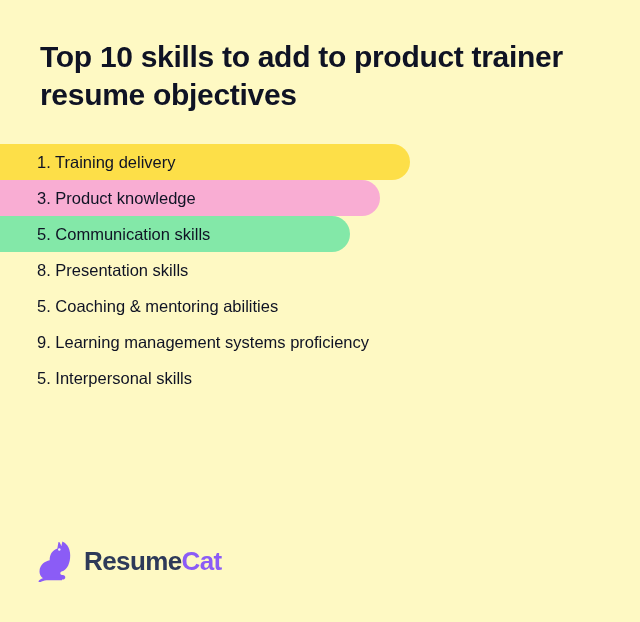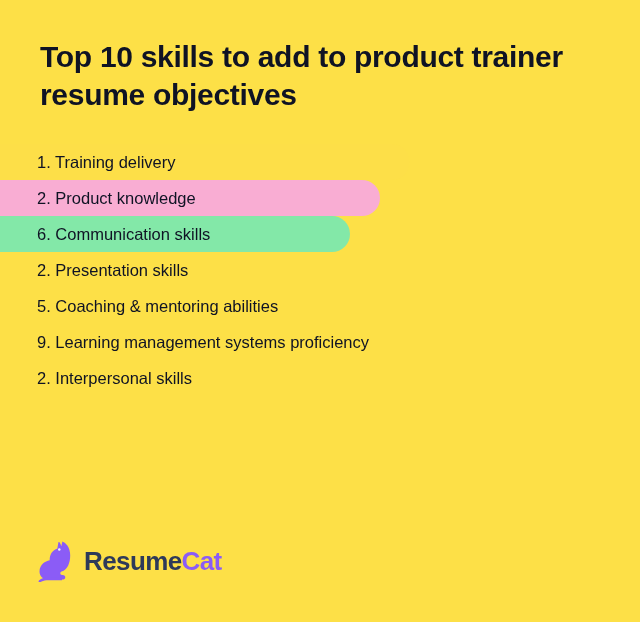--- a/index.html
+++ b/index.html
@@ -98,48 +98,48 @@
     line-height: 1;
     white-space: nowrap;
   }
 
   .logo-word-primary { color: #2E3A59; }
   .logo-word-accent  { color: #8B5CF6; }
 </style>
 </head>
 <body style="background: rgb(240, 243, 248);">
 
-<div class="infographic" style="background: #fde047;">
+<div class="infographic" style="background: #fef9c3;">
 
   <h1 class="title" style="color: rgb(15, 19, 36);">Top 10 skills to add to product trainer resume objectives</h1>
 
   <ul class="skill-list">
       <li class="skill-item">
         <div class="skill-bar" style="width: 410px; background: rgb(253, 223, 72);"></div>
         <span class="skill-text">1. Training delivery</span>
       </li>
       <li class="skill-item">
         <div class="skill-bar" style="width: 380px; background: rgb(249, 173, 211);"></div>
-        <span class="skill-text">2. Product knowledge</span>
+        <span class="skill-text">3. Product knowledge</span>
       </li>
       <li class="skill-item">
         <div class="skill-bar" style="width: 350px; background: rgb(131, 232, 168);"></div>
-        <span class="skill-text">6. Communication skills</span>
+        <span class="skill-text">5. Communication skills</span>
       </li>
       <li class="skill-item">
-        <span class="skill-text">2. Presentation skills</span>
+        <span class="skill-text">8. Presentation skills</span>
       </li>
       <li class="skill-item">
         <span class="skill-text">5. Coaching &amp; mentoring abilities</span>
       </li>
       <li class="skill-item">
         <span class="skill-text">9. Learning management systems proficiency</span>
       </li>
       <li class="skill-item">
-        <span class="skill-text">2. Interpersonal skills</span>
+        <span class="skill-text">5. Interpersonal skills</span>
       </li>
     </ul>
 
   <div class="logo">
     <svg class="logo-mark" viewBox="0 0 36 42" aria-hidden="true">
       <path class="cat-body" d="M20.5 2.0 C20.0 4.4 19.6 6.6 19.4 8.4 C17.0 9.1 15.0 10.6 13.6 12.8 C12.2 15.0 11.6 17.6 11.7 20.2 C9.2 20.7 7.0 21.7 5.2 23.3 C2.8 25.4 1.5 28.2 1.5 31.4 C1.5 34.0 2.5 36.2 4.4 37.7 C6.0 39.0 8.0 39.6 10.2 39.6 L24.6 39.6 C26.2 39.6 27.3 38.6 27.3 37.2 C27.3 35.9 26.3 34.9 24.8 34.9 L24.0 34.9 C23.0 34.9 22.3 34.2 22.3 33.3 C22.3 32.5 22.8 31.9 23.6 31.6 C26.6 30.4 28.8 28.3 30.2 25.4 C31.6 22.6 32.2 19.3 32.2 15.6 C32.2 11.6 31.2 8.1 29.2 5.3 C27.9 3.5 26.3 2.2 24.4 1.4 C23.9 3.0 23.6 4.6 23.4 6.2 C22.9 4.6 22.2 3.2 21.3 2.0 Z" fill="#8B5CF6"></path>
       <path class="cat-tail" d="M10.4 37.3 C7.6 37.3 5.0 37.8 3.0 38.9 C1.3 39.8 0.3 41.0 0.6 41.8 C0.9 42.5 2.2 42.3 3.6 41.6 C5.4 40.7 7.8 40.2 10.4 40.2 L24.0 40.2 L24.0 37.3 Z" fill="#8B5CF6"></path>
       <circle class="cat-eye" cx="21.3" cy="9.6" r="1.25" fill="#F0F3F8"></circle>
     </svg>
     <span class="logo-wordmark">

